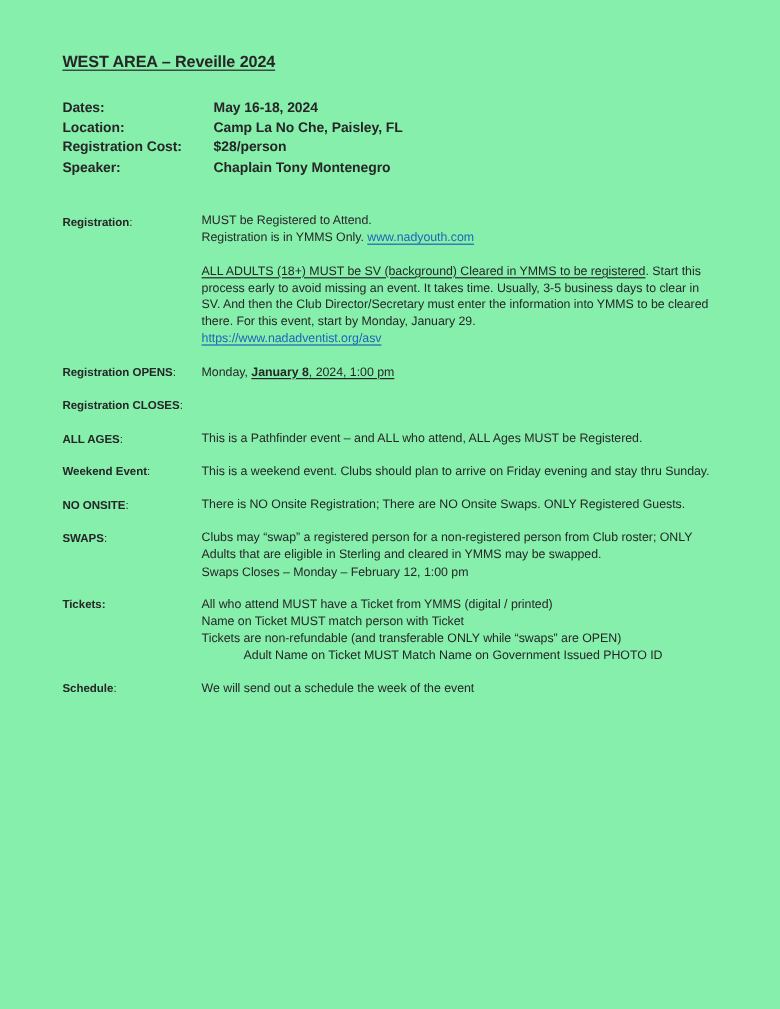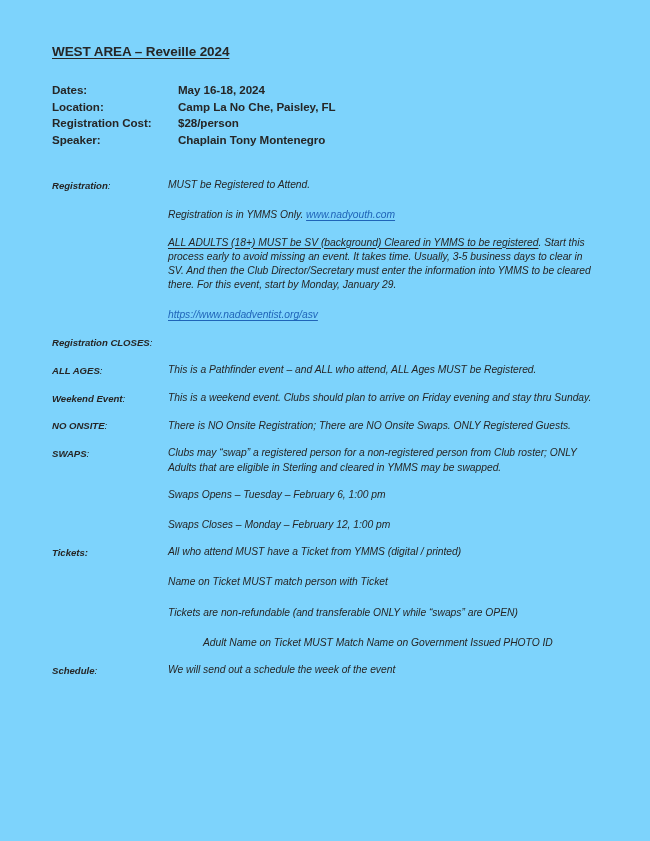--- a/index.html
+++ b/index.html
@@ -11,21 +11,21 @@
     width: 650px;
     height: 841px;
     font-family: "Liberation Sans", sans-serif;
     color: #262626;
     overflow: hidden;
   }
   .page {
     position: relative;
     width: 650px;
     height: 841px;
-    background: #7dd3fc;
+    background: #86efac;
     box-sizing: border-box;
     padding: 44px 52px 0 52px;
   }
 
   
   .doc-title {
     font-size: 13.5px;
     font-weight: bold;
     text-decoration: underline;
     text-underline-offset: 2px;
@@ -59,41 +59,40 @@
     margin: 0 0 18px 0;
     letter-spacing: -0.05px;
   }
 
   
   .rows { }
   .row {
     display: flex;
     align-items: flex-start;
     margin-bottom: 13px;
-    font-style: italic;
   }
   .row-label {
     width: 116px;
     flex: 0 0 116px;
     font-size: 9.6px;
     font-weight: bold;
     line-height: 14.2px;
     padding-top: 0.5px;
     letter-spacing: -0.02px;
   }
   .row-label .plain { font-weight: normal; }
   .row-body {
     flex: 1 1 auto;
     max-width: 430px;
     font-size: 10.3px;
     line-height: 14.2px;
     letter-spacing: -0.02px;
   }
   .para { margin: 0; }
-  .para + .para { margin-top: 16px; }
+  .para + .para { margin-top: 0px; }
   .para.gap { margin-top: 13px; }
   .indent { padding-left: 35px; display: block; }
 
   a.link, .link {
     color: #1f64b8;
     text-decoration: underline;
     text-underline-offset: 1.5px;
   }
   .u { text-decoration: underline; text-underline-offset: 1.5px; }
   .ub { text-decoration: underline; text-underline-offset: 1.5px; font-weight: bold; }
@@ -132,20 +131,26 @@
     <div class="row">
       <div class="row-label"><span>Registration</span><span class="plain">:</span></div>
       <div class="row-body">
         <div class="para">MUST be Registered to Attend.</div>
         <div class="para"><span>Registration is in YMMS Only. </span><a class="link" href="#">www.nadyouth.com</a></div>
         <div class="para gap"><span class="u">ALL ADULTS (18+) MUST be SV (background) Cleared in YMMS to be registered</span><span>. Start this process early to avoid missing an event. It takes time. Usually, 3-5 business days to clear in SV. And then the Club Director/Secretary must enter the information into YMMS to be cleared there. For this event, start by Monday, January 29.</span></div>
         <div class="para"><a class="link" href="#">https://www.nadadventist.org/asv</a></div>
       </div>
     </div>
 
+    <div class="row">
+      <div class="row-label"><span>Registration OPENS</span><span class="plain">:</span></div>
+      <div class="row-body">
+        <div class="para"><span>Monday, </span><span class="ub">January 8</span><span class="u">, 2024, 1:00 pm</span></div>
+      </div>
+    </div>
 
     <div class="row">
       <div class="row-label"><span>Registration CLOSES</span><span class="plain">:</span></div>
     </div>
 
     <div class="row">
       <div class="row-label"><span>ALL AGES</span><span class="plain">:</span></div>
       <div class="row-body">
         <div class="para">This is a Pathfinder event – and ALL who attend, ALL Ages MUST be Registered.</div>
       </div>
@@ -162,21 +167,20 @@
       <div class="row-label"><span>NO ONSITE</span><span class="plain">:</span></div>
       <div class="row-body">
         <div class="para">There is NO Onsite Registration; There are NO Onsite Swaps. ONLY Registered Guests.</div>
       </div>
     </div>
 
     <div class="row">
       <div class="row-label"><span>SWAPS</span><span class="plain">:</span></div>
       <div class="row-body">
         <div class="para">Clubs may “swap” a registered person for a non-registered person from Club roster; ONLY Adults that are eligible in Sterling and cleared in YMMS may be swapped.</div>
-        <div class="para gap">Swaps Opens – Tuesday – February 6, 1:00 pm</div>
         <div class="para">Swaps Closes – Monday – February 12, 1:00 pm</div>
       </div>
     </div>
 
     <div class="row">
       <div class="row-label">Tickets:</div>
       <div class="row-body">
         <div class="para">All who attend MUST have a Ticket from YMMS (digital / printed)</div>
         <div class="para">Name on Ticket MUST match person with Ticket</div>
         <div class="para">Tickets are non-refundable (and transferable ONLY while “swaps” are OPEN)</div>

